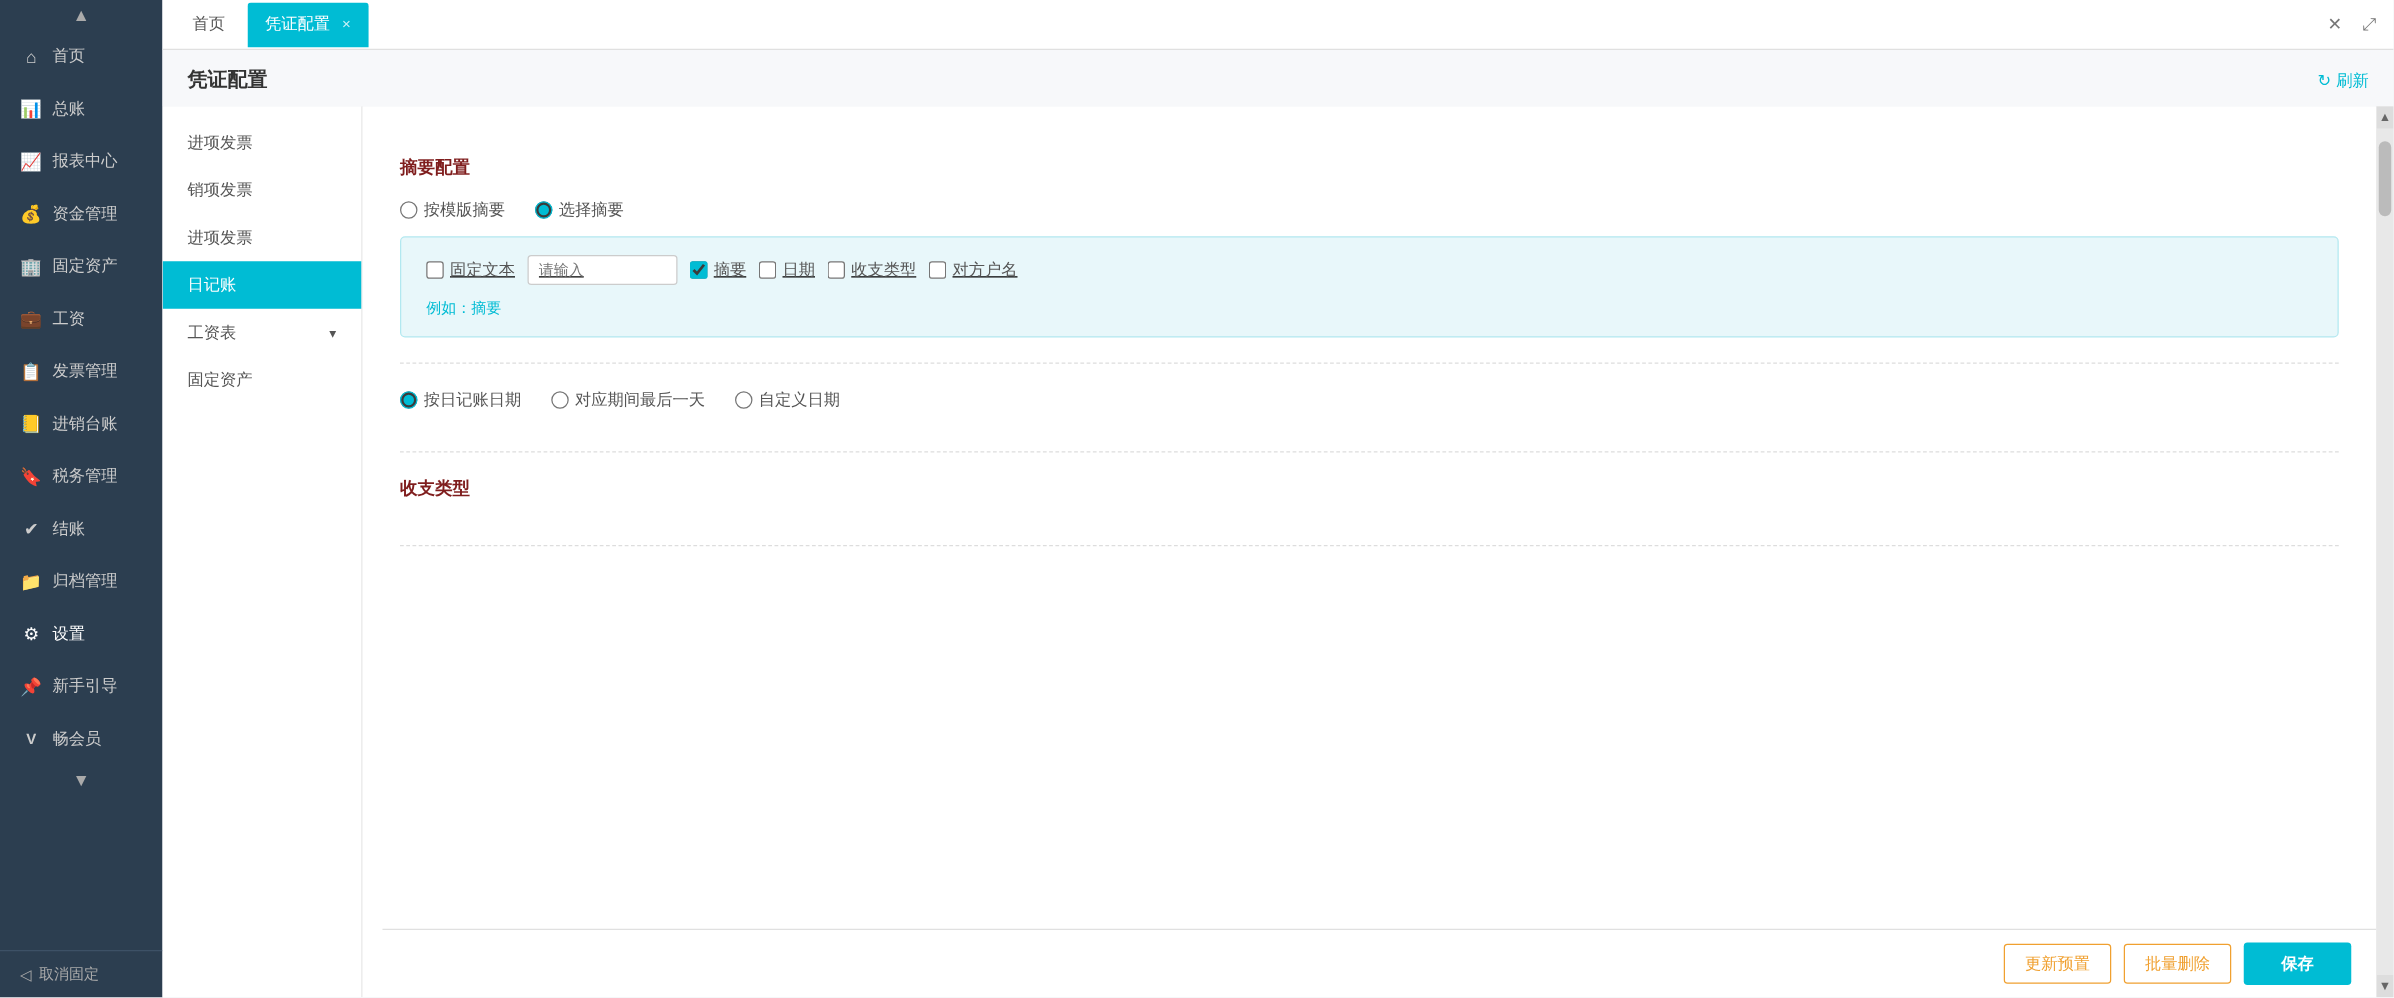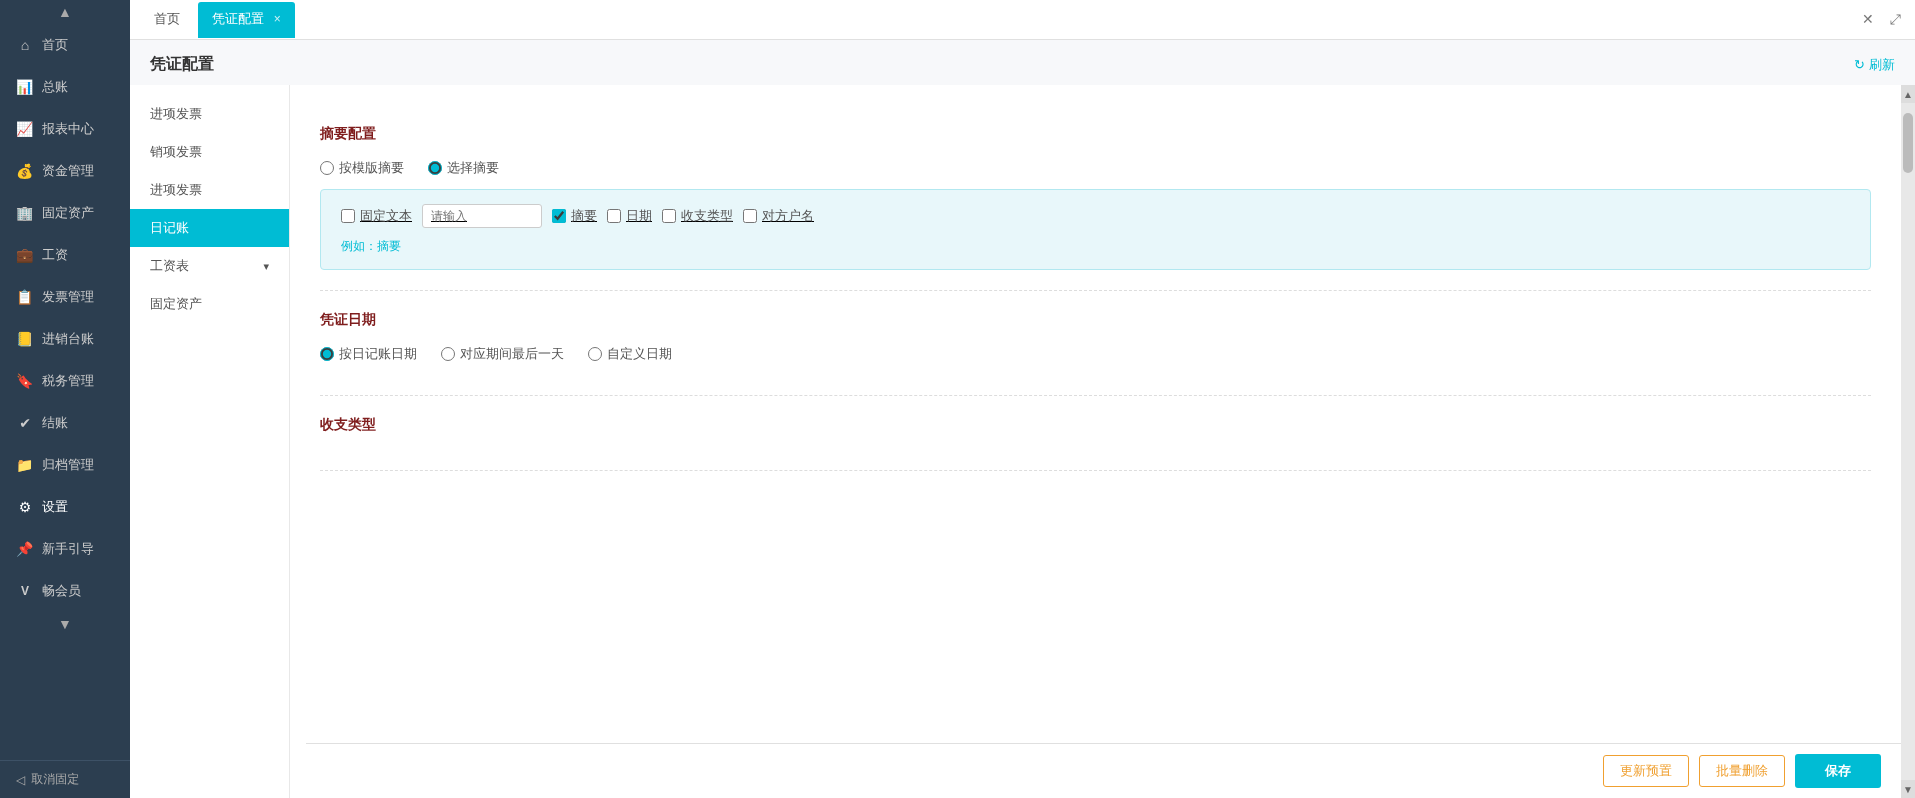--- a/index.html
+++ b/index.html
@@ -487,21 +487,20 @@
                 <label class="check-item">
                   <input type="checkbox" class="checkbox-input" style="">
                   <span>对方户名</span>
                 </label>
               </div>
               <div class="example-text">例如：摘要</div>
             </div>
           </div>
 
           <div class="section">
-            <div class="section-title">凭证日期</div>
             <div class="radio-group">
               <label class="radio-item">
                 <input type="radio" name="voucher-date" class="radio-input" checked="" style="">
                 <span>按日记账日期</span>
               </label>
               <label class="radio-item">
                 <input type="radio" name="voucher-date" class="radio-input" style="">
                 <span>对应期间最后一天</span>
               </label>
               <label class="radio-item">

